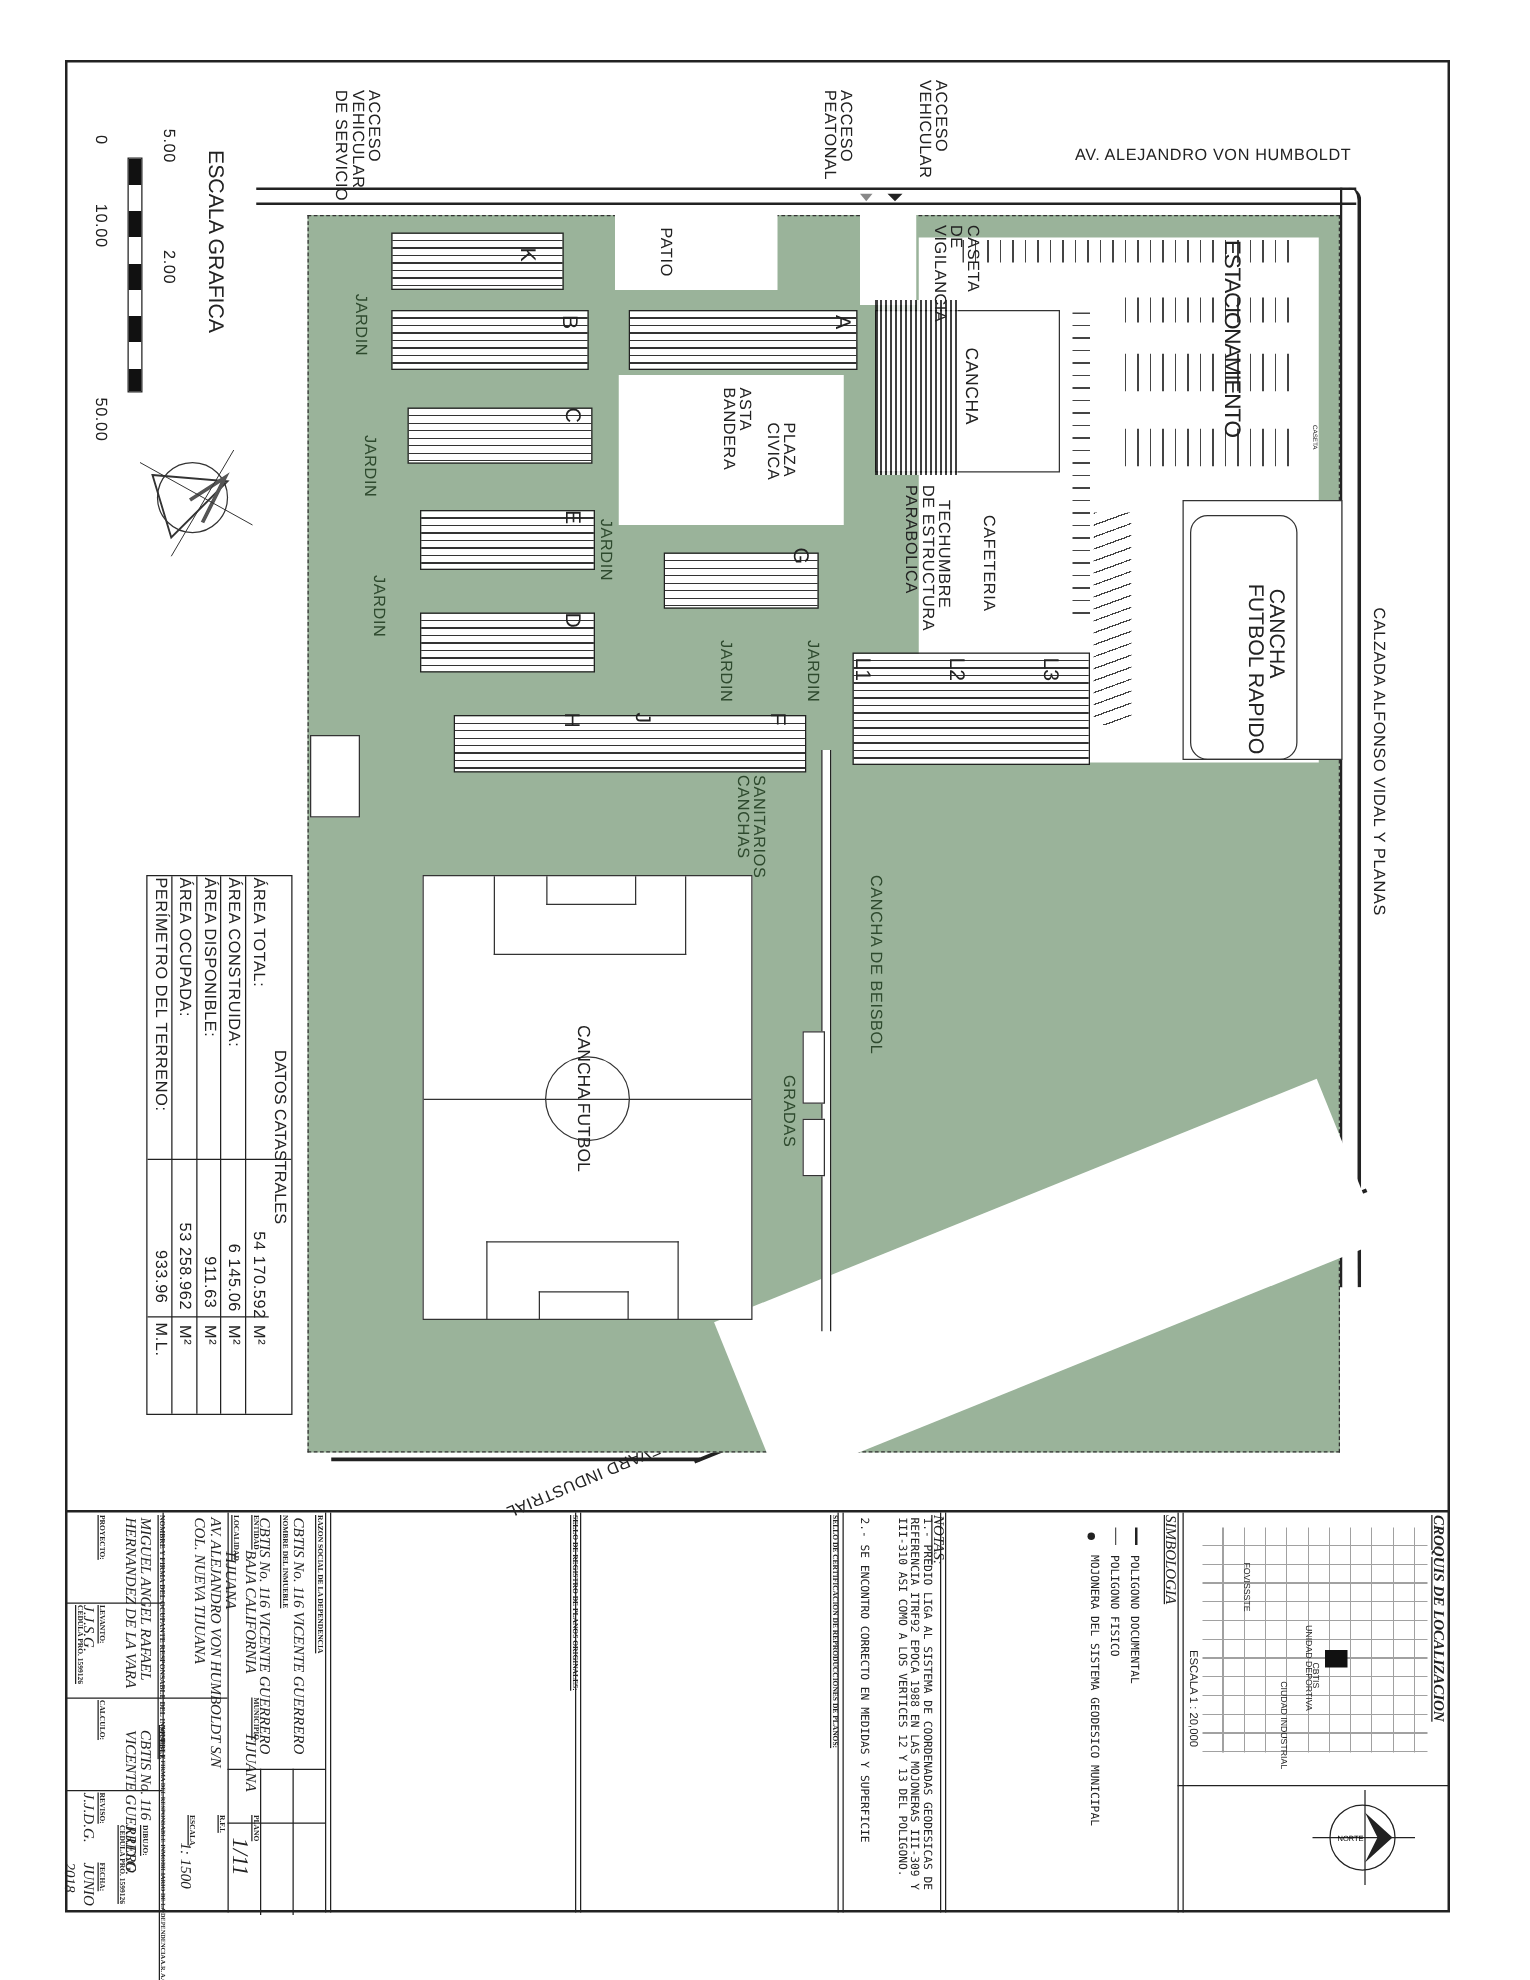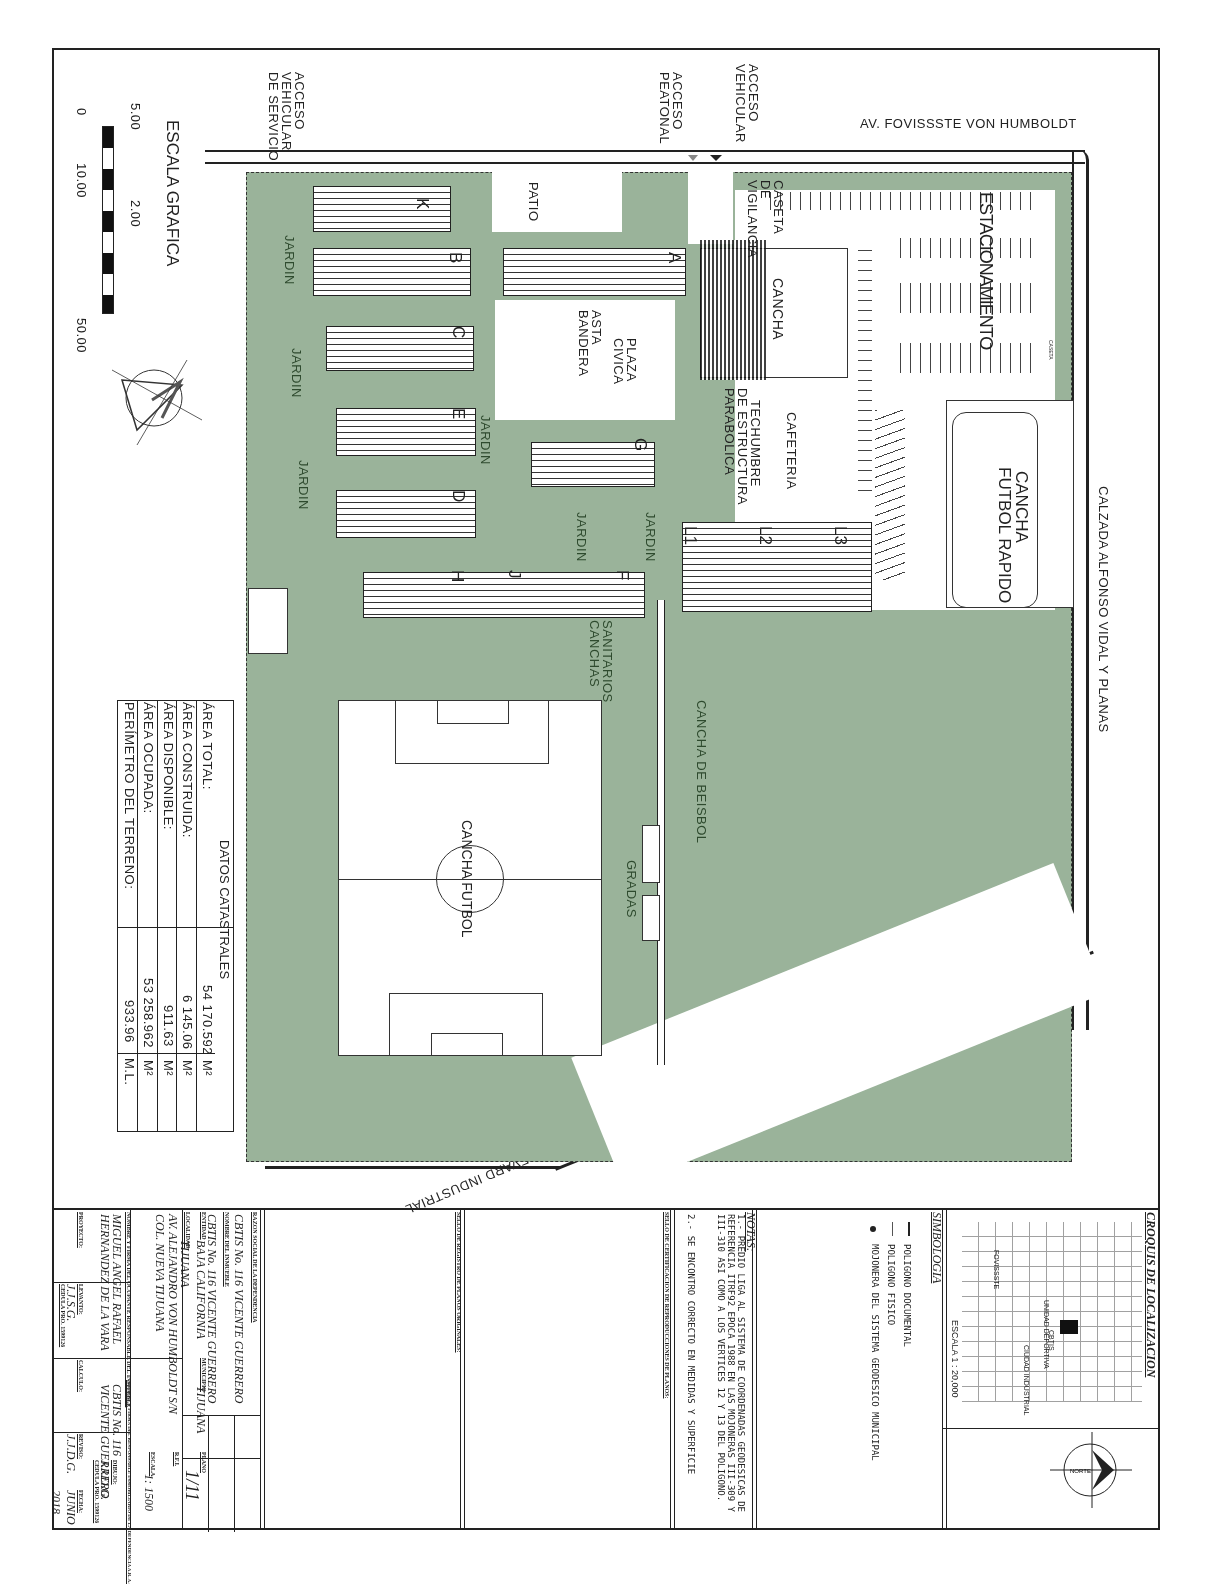--- a/index.html
+++ b/index.html
@@ -19,21 +19,21 @@
 </head>
 <body>
 
 <div class="frame"></div>
 
 <div class="abs" style="left:205px;top:150px;width:880px;height:10px;border-top:2px solid #222;border-bottom:2px solid #222;"></div>
 <div class="abs" style="left:1072px;top:150px;width:12px;height:880px;border-right:3px solid #222;border-left:2px solid #222;border-top-right-radius:10px;"></div>
 <div class="abs" style="left:265px;top:1166px;width:295px;height:3px;background:#222;"></div>
 <div class="abs" style="left:555px;top:1168px;width:580px;height:3px;background:#222;transform-origin:0 0;transform:rotate(-22deg);"></div>
 
-<div class="abs lbl" style="left:860px;top:117px;font-size:13px;">AV. FOVISSSTE VON HUMBOLDT</div>
+<div class="abs lbl" style="left:860px;top:117px;font-size:13px;">AV. ALEJANDRO VON HUMBOLDT</div>
 <div class="rot lbl" style="left:1110px;top:486px;font-size:13px;">CALZADA ALFONSO VIDAL Y PLANAS</div>
 <div class="abs lbl" style="left:565px;top:1150px;font-size:13px;transform:rotate(157deg);transform-origin:left top;">BOULEVARD INDUSTRIAL</div>
 
 <div class="rot lbl" style="left:306px;top:72px;">
   <div>ACCESO</div>
     <div>VEHICULAR</div>
     <div>DE SERVICIO</div>
 </div>
 <div class="rot lbl" style="left:684px;top:72px;">
   <div>ACCESO</div>

